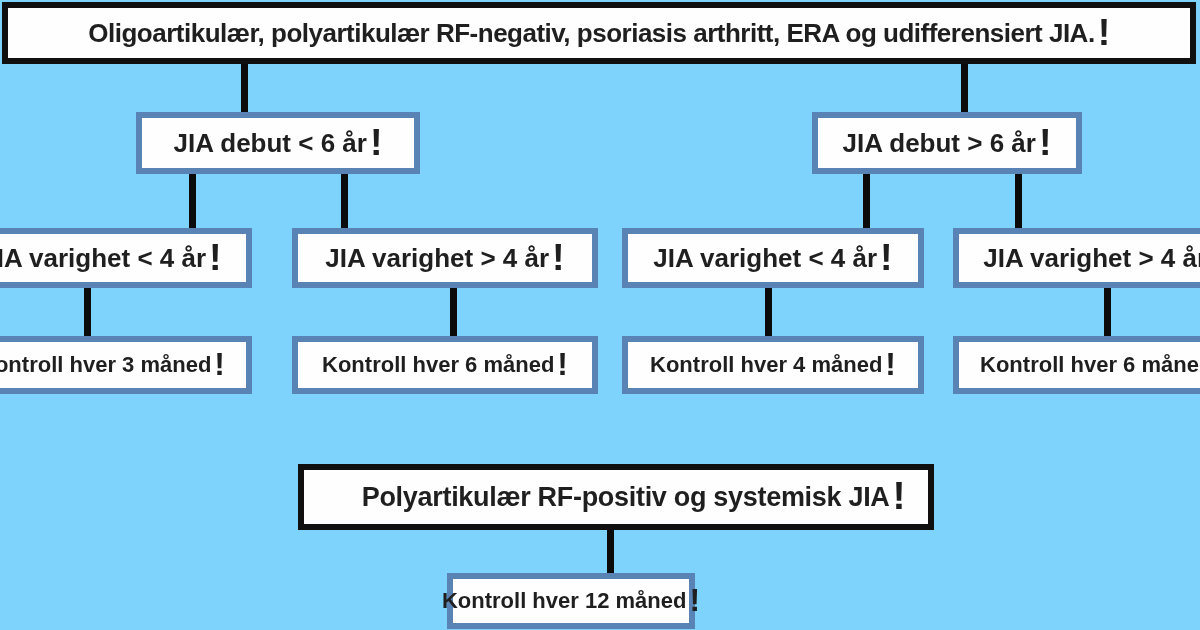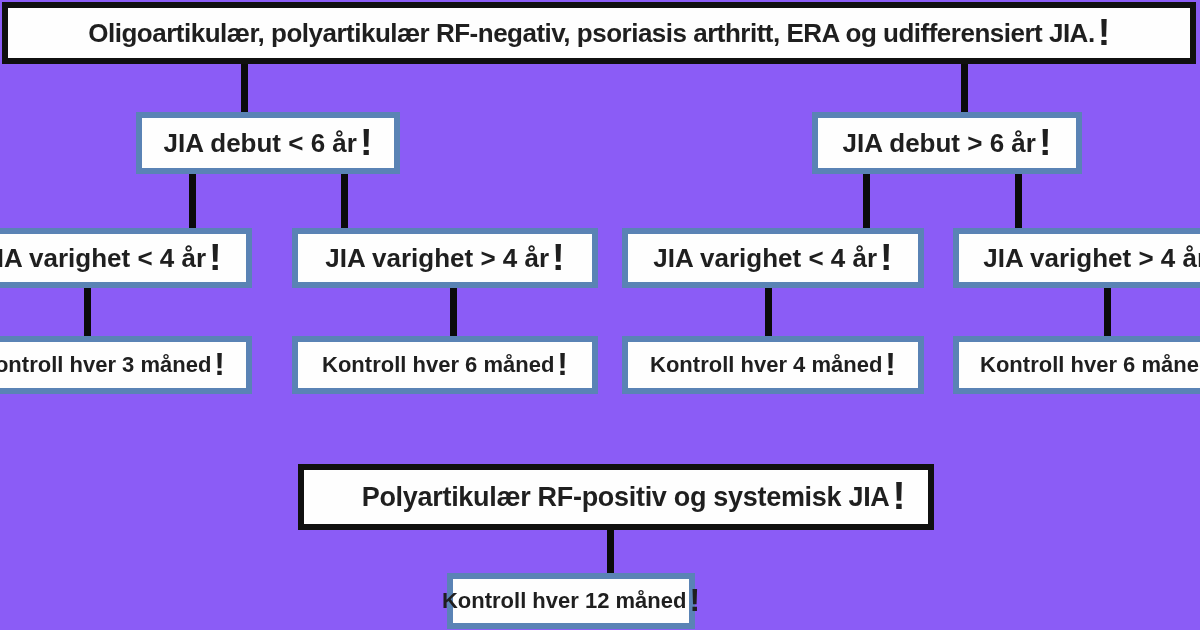--- a/index.html
+++ b/index.html
@@ -1,19 +1,19 @@
 <!DOCTYPE html>
 <html><head>
 <meta charset="utf-8">
 <style>
   html,body{margin:0;padding:0;}
   .canvas{
     position:relative;
     width:1200px;height:630px;
-    background:#8b5cf6;
+    background:#7dd3fc;
     overflow:hidden;
     font-family:"Liberation Sans", sans-serif;
     font-weight:bold;
     color:#1f1f1f;
   }
   .box{
     position:absolute;
     background:#fefefe;
     display:flex;
     align-items:center;
@@ -58,21 +58,21 @@
   <div class="vline" style="left:450px;top:286px;height:50px;"></div>
   <div class="vline" style="left:765px;top:286px;height:50px;"></div>
   <div class="vline" style="left:1104px;top:286px;height:50px;"></div>
   <div class="vline" style="left:607px;top:528px;height:48px;"></div>
 
   <div class="box blk fs-top" style="left:2px;top:2px;width:1194px;height:62px;">
     <span>Oligoartikulær, polyartikulær RF-negativ, psoriasis arthritt, ERA og udifferensiert JIA.</span>
       <span class="mark">!</span>
   </div>
 
-  <div class="box blue fs-mid" style="left:136px;top:112px;width:264px;height:62px;">
+  <div class="box blue fs-mid" style="left:136px;top:112px;width:284px;height:62px;">
     <span>JIA debut &lt; 6 år</span>
       <span class="mark">!</span>
   </div>
   <div class="box blue fs-mid" style="left:812px;top:112px;width:270px;height:62px;">
     <span>JIA debut &gt; 6 år</span>
       <span class="mark">!</span>
   </div>
 
   <div class="box blue fs-mid" style="left:-48px;top:228px;width:300px;height:60px;">
     <span>JIA varighet &lt; 4 år</span>

